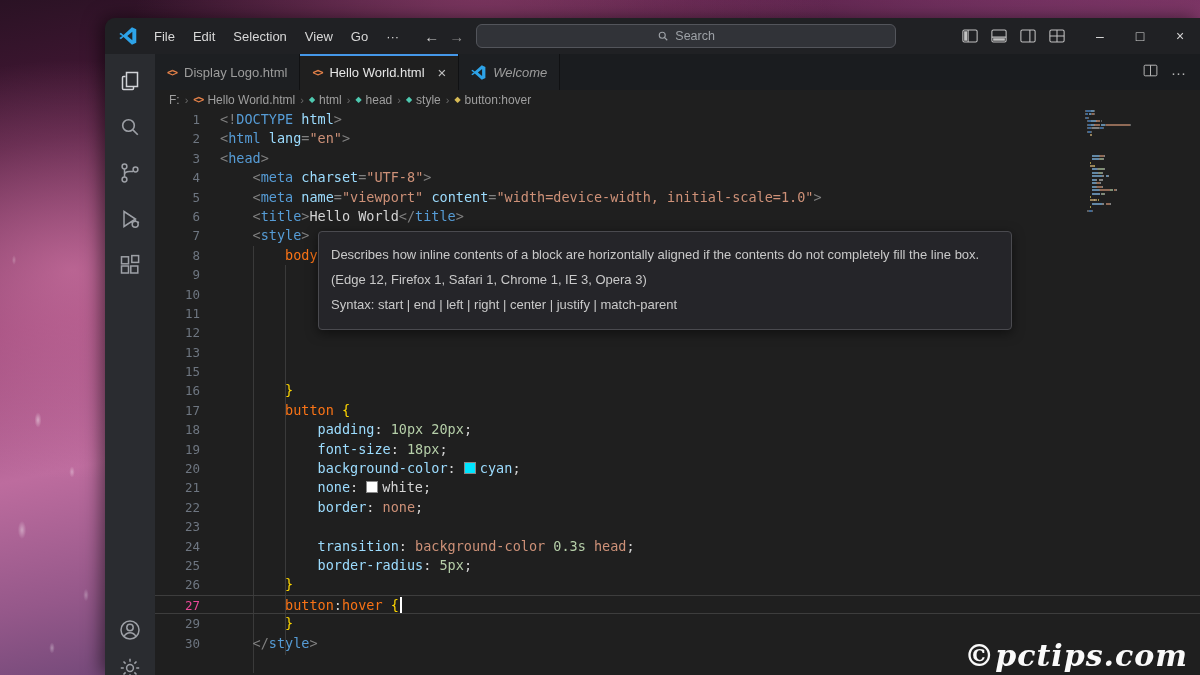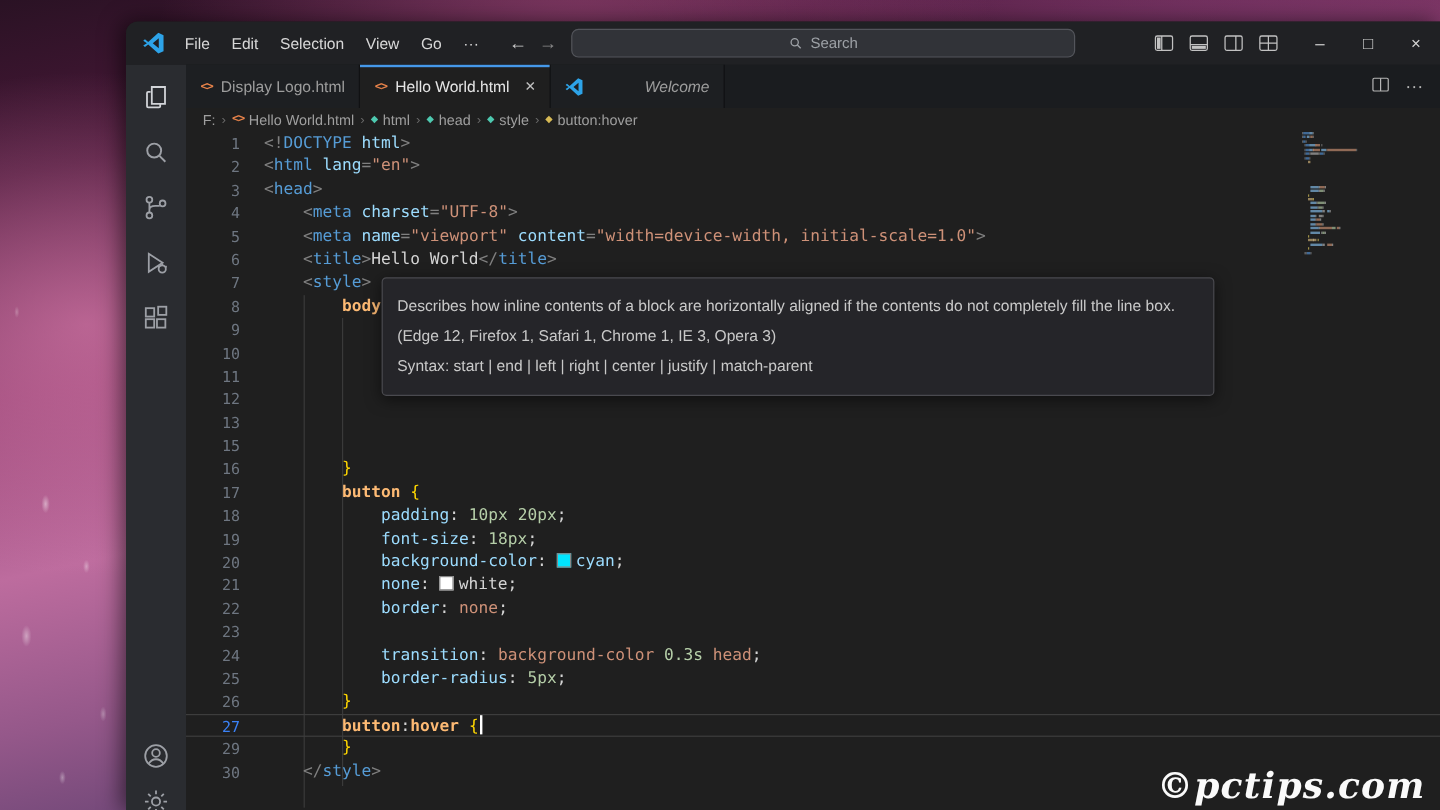--- a/index.html
+++ b/index.html
@@ -65,21 +65,21 @@
   .ab-bottom .ab-item.cut{height:30px;overflow:hidden;margin-bottom:-8px;}
   
   .tabbar{position:absolute;top:36px;left:50px;right:0;height:36px;background:#1a1c1f;display:flex;align-items:stretch;}
   .tabs{display:flex;align-items:stretch;}
   .tab{
     display:flex;align-items:center;gap:7px;padding:0 12px;font-size:13px;color:#9d9d9d;
     background:#1d1f22;border-right:1px solid #101113;position:relative;white-space:nowrap;cursor:default;
   }
   .tab.active{background:#1f1f1f;color:#e6e6e6;}
   .tab.active::before{content:"";position:absolute;top:0;left:0;right:0;height:1.5px;background:#4598e9;}
-  .tab.italic .tab-label{font-style:italic;margin-left:44px;}
+  .tab.italic .tab-label{font-style:italic;}
   .file-ico{color:#e8834a;font-family:"DejaVu Sans Mono",monospace;font-size:10px;font-weight:bold;letter-spacing:-1px;}
   .tab .vsico{width:15px;height:15px;display:flex;}
   .tab .vsico svg{width:15px;height:15px;}
   .tab-close{margin-left:6px;color:#c0c0c0;font-size:15px;line-height:1;}
   .tab-actions{margin-left:auto;display:flex;align-items:center;gap:12px;padding:0 14px;color:#b6b6b6;font-size:15px;}
   .tab-actions svg{width:17px;height:17px;}
   
   .editor{position:absolute;top:72px;left:50px;right:0;bottom:0;background:#1f1f1f;overflow:hidden;}
   .breadcrumb{height:20px;display:flex;align-items:center;gap:5px;font-size:12px;color:#9f9f9f;padding-left:14px;}
   .bc-sep{color:#6a6a6a;font-size:11px;}
@@ -87,24 +87,24 @@
   .bc-ico{font-size:8px;line-height:1;}
   .bc-ico.file{color:#e8834a;font-family:"DejaVu Sans Mono",monospace;font-size:10px;font-weight:bold;letter-spacing:-1px;}
   .bc-ico.sym{color:#4ec9b0;}
   .bc-ico.symh{color:#d7ba55;}
   .code{position:absolute;top:20px;left:0;right:0;bottom:0;font-family:"DejaVu Sans Mono",monospace;font-size:13.5px;line-height:19.4px;color:#d4d4d4;}
   .guide{position:absolute;width:1px;background:#3a3a3a;z-index:0;}
   #code-lines{position:relative;z-index:1;}
   .code-line{display:flex;height:19.4px;line-height:19.4px;box-sizing:border-box;}
   .code-line.current{border-top:1px solid #3d3d3d;border-bottom:1px solid #3d3d3d;}
   .ln{flex:none;width:45px;text-align:right;color:#6e7681;font-size:12.5px;}
-  .code-line.current .ln{color:#3b82f6;}
+  .code-line.current .ln{color:#ec4899;}
   .lc{flex:none;padding-left:20px;white-space:pre;}
   .tk-pu{color:#808080;} .tk-tg{color:#569cd6;} .tk-at{color:#9cdcfe;}
-  .tk-st{color:#ce9178;} .tk-pl{color:#d4d4d4;} .tk-se{color:#fdba74;font-weight:bold;}
+  .tk-st{color:#ce9178;} .tk-pl{color:#d4d4d4;} .tk-se{color:#f97316;}
   .tk-pr{color:#9cdcfe;} .tk-va{color:#ce9178;} .tk-nu{color:#b5cea8;}
   .tk-br{color:#ffd700;}
   .swatch{display:inline-block;width:10px;height:10px;border:1px solid #888;margin-right:4px;vertical-align:-1px;}
   .cursor{display:inline-block;width:2px;height:16px;background:#ffffff;vertical-align:-3px;margin-left:1px;}
   
   .tooltip{
     position:absolute;left:163px;top:121px;width:668px;z-index:5;
     background:#252529;border:1px solid #4a4a4f;border-radius:4px;
     padding:8px 12px;font-family:"Liberation Sans",sans-serif;font-size:13px;line-height:1.45;color:#c9c9c9;
     box-shadow:0 3px 12px rgba(0,0,0,.5);

